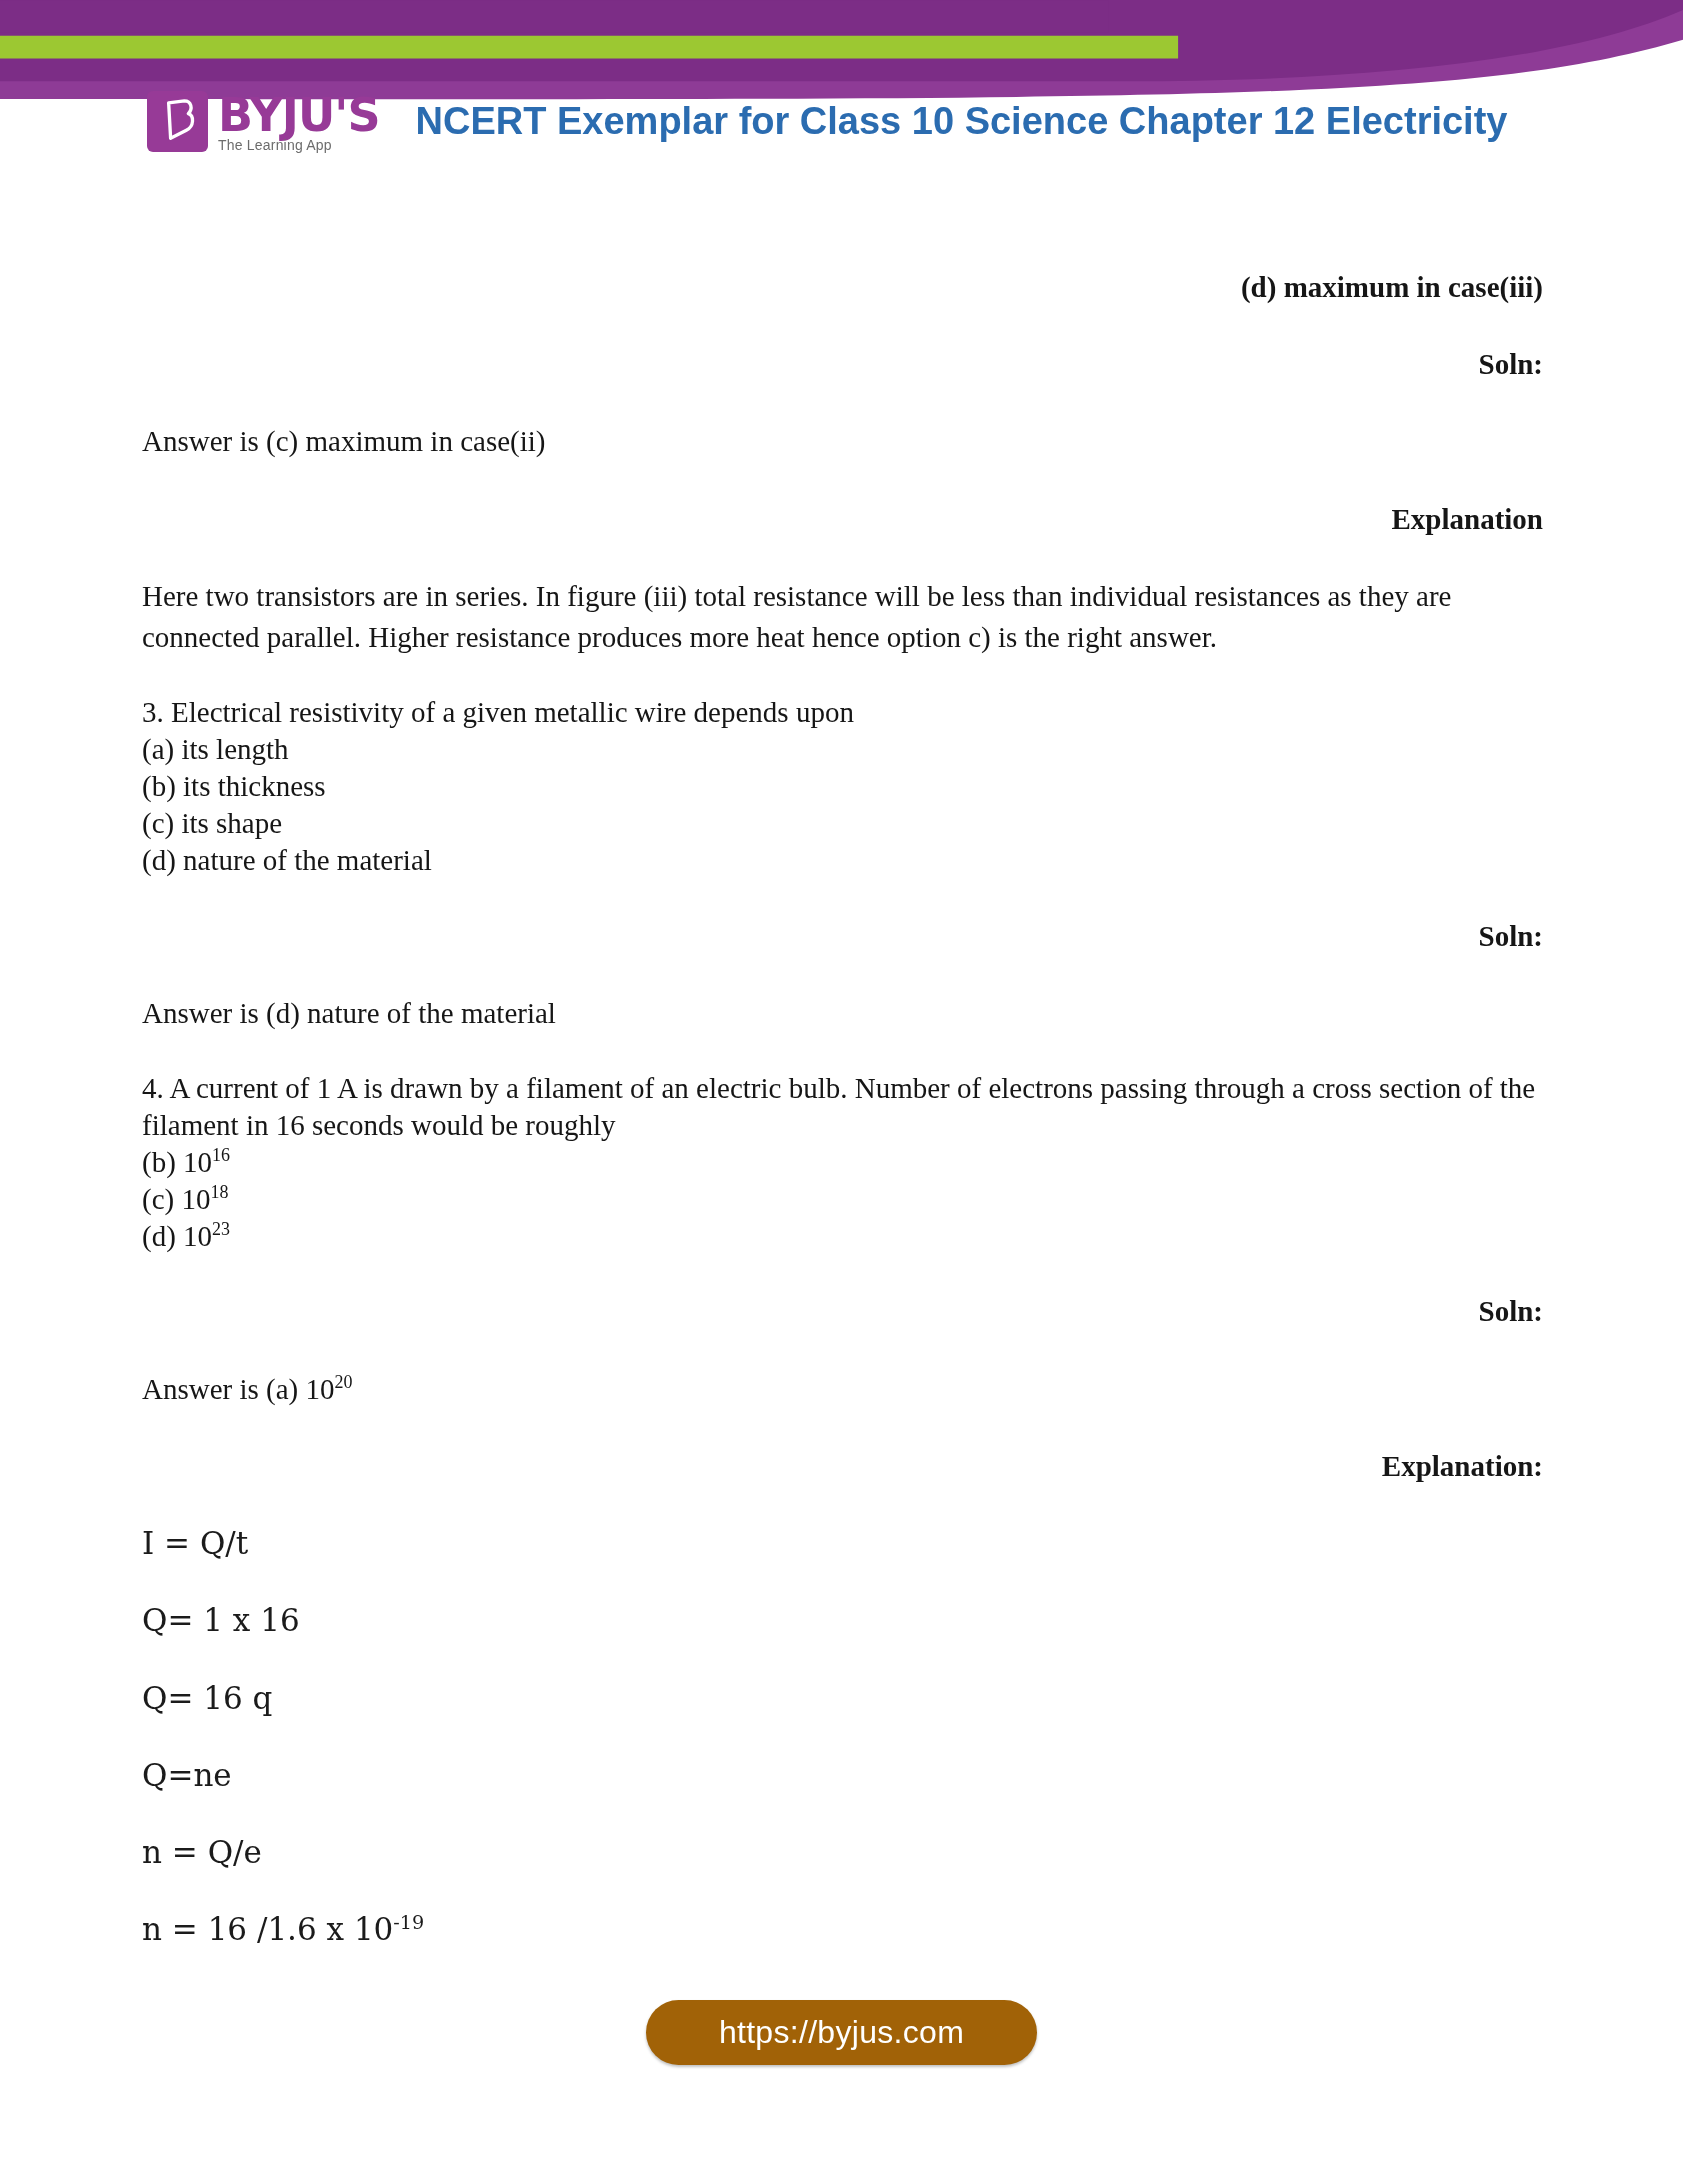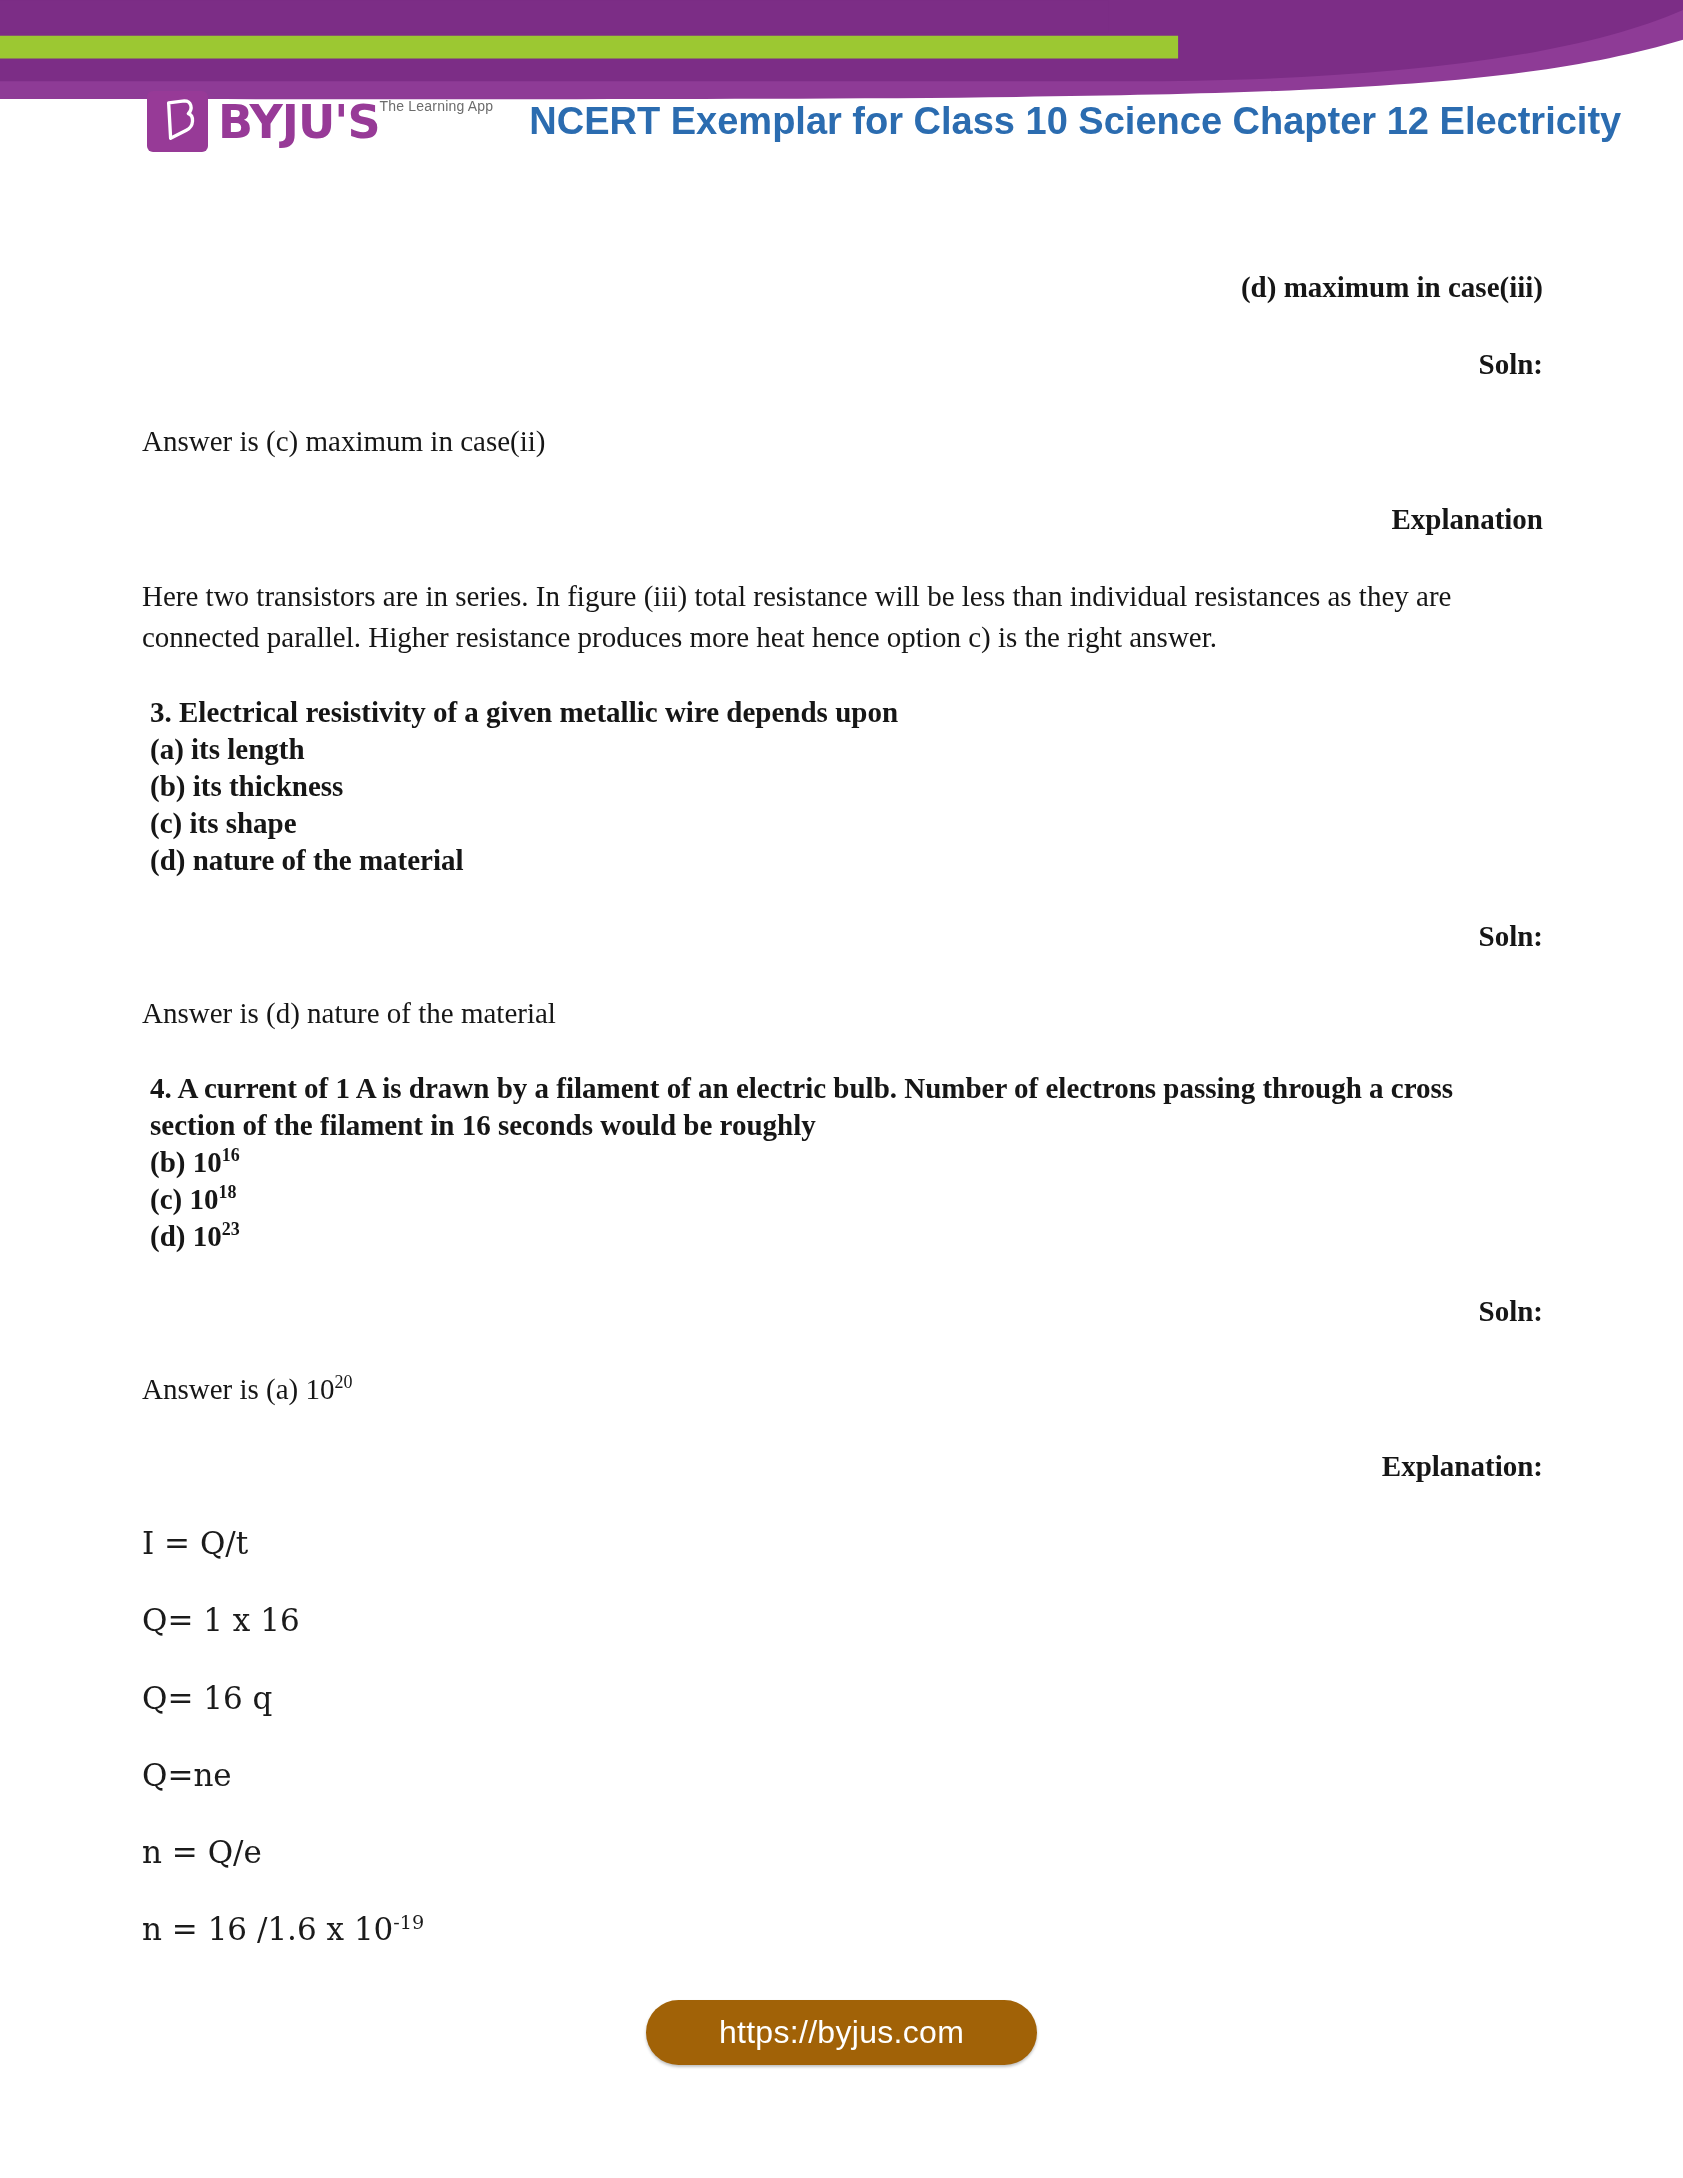--- a/index.html
+++ b/index.html
@@ -46,21 +46,21 @@
     width: 61px;
     height: 61px;
     background: #973a97;
     border-radius: 6px;
     position: relative;
     flex: 0 0 auto;
   }
   .logo-mark svg { position: absolute; top: 0; left: 0; }
   .logo-words {
     display: flex;
-    flex-direction: row;
+    flex-direction: column;
     justify-content: center;
     line-height: 1;
   }
   .logo-byjus {
     font-family: "DejaVu Sans", sans-serif;
     font-weight: bold;
     font-size: 46px;
     color: #973a97;
     letter-spacing: -1px;
   }
@@ -91,23 +91,23 @@
     font-size: 29px;
     line-height: 1.42;
     margin: 0 0 36px 0;
   }
   .para.bold {
     font-weight: bold;
     text-align: right;
   }
   .qblock {
     font-size: 29px;
-    font-weight: bold;
+    font-weight: normal;
     line-height: 1.28;
-    margin: 0 0 36px 8px;
+    margin: 0 0 36px 0;
   }
   .qblock .qline { display: block; }
   .eqline {
     font-size: 31px;
     line-height: 1.3;
     margin: 0 0 37px 0;
     font-family: "DejaVu Serif", "Liberation Serif", serif;
     font-weight: normal;
     color: #1b1b1b;
   }

